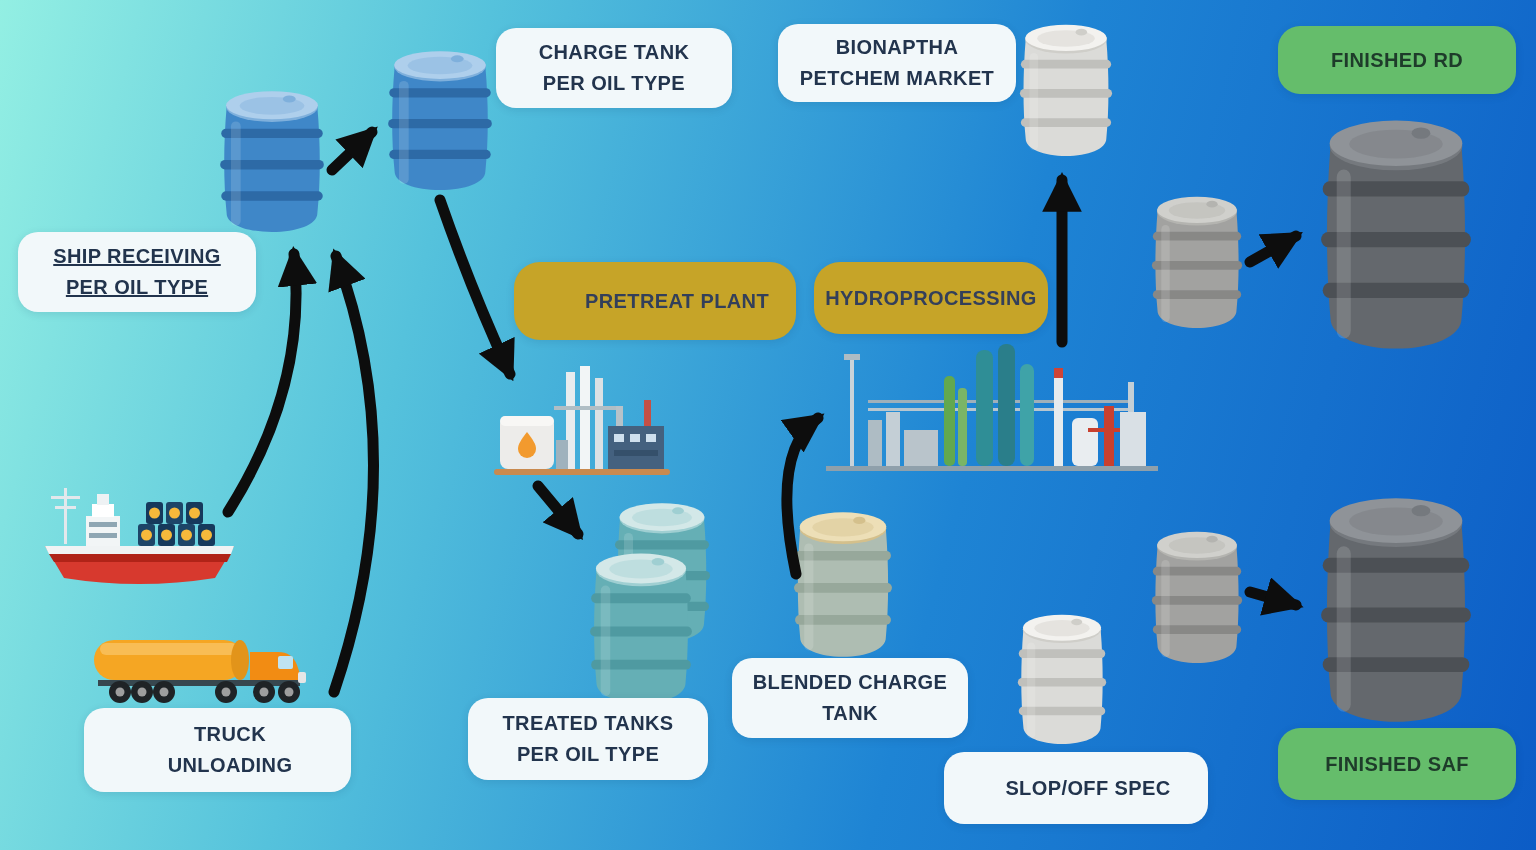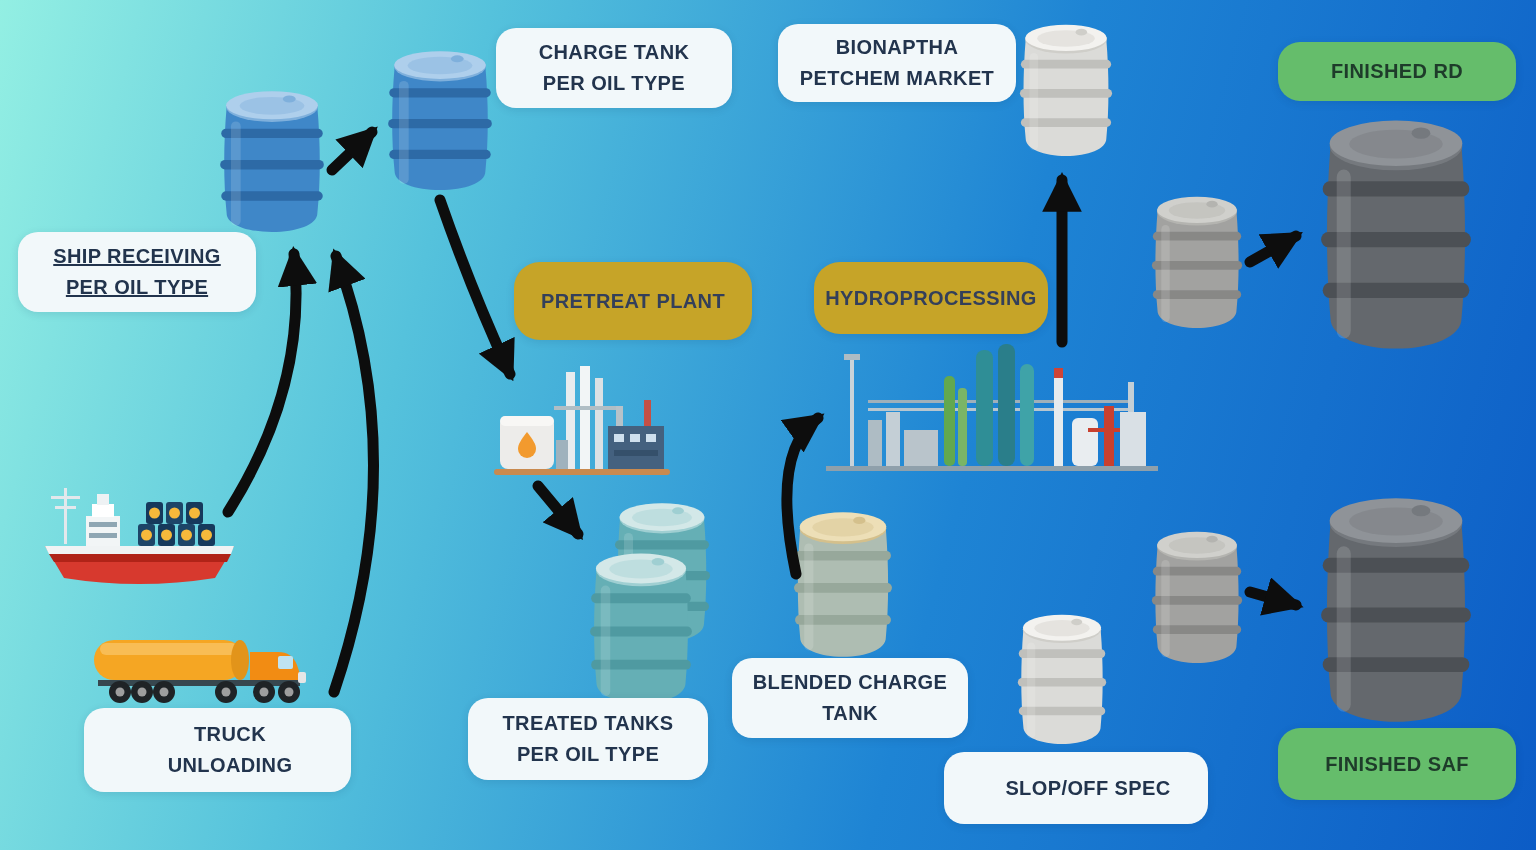--- a/index.html
+++ b/index.html
@@ -276,22 +276,22 @@
       <path d="M1250 592 L1296 605" marker-end="url(#ah)"></path>
     </g>
   </svg>
 
   <div class="label" style="left:18px;top:232px;width:238px;height:80px;text-decoration:underline;">SHIP RECEIVING
 PER OIL TYPE</div>
   <div class="label" style="left:496px;top:28px;width:236px;height:80px;">CHARGE TANK
 PER OIL TYPE</div>
   <div class="label" style="left:778px;top:24px;width:238px;height:78px;">BIONAPTHA
 PETCHEM MARKET</div>
-  <div class="label green" style="left:1278px;top:42px;width:238px;height:59px;">FINISHED RD</div>
-  <div class="label gold" style="left:514px;top:262px;width:238px;height:78px;">PRETREAT PLANT</div>
+  <div class="label green" style="left:1278px;top:26px;width:238px;height:68px;">FINISHED RD</div>
+  <div class="label gold" style="left:514px;top:262px;width:238px;height:78px;padding-left:44px;">PRETREAT PLANT</div>
   <div class="label gold" style="left:814px;top:262px;width:234px;height:72px;">HYDROPROCESSING</div>
   <div class="label" style="left:84px;top:708px;width:242px;height:84px;padding-left:25px;">TRUCK
 UNLOADING</div>
   <div class="label" style="left:468px;top:698px;width:240px;height:82px;">TREATED TANKS
 PER OIL TYPE</div>
   <div class="label" style="left:732px;top:658px;width:236px;height:80px;">BLENDED CHARGE
 TANK</div>
   <div class="label" style="left:944px;top:752px;width:240px;height:72px;padding-left:24px;">SLOP/OFF SPEC</div>
   <div class="label green" style="left:1278px;top:728px;width:238px;height:72px;">FINISHED SAF</div>
 

